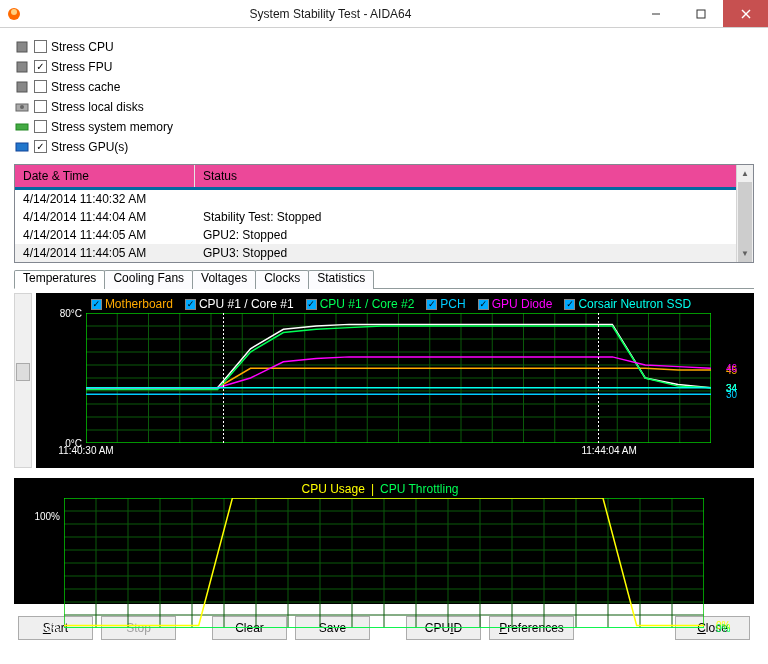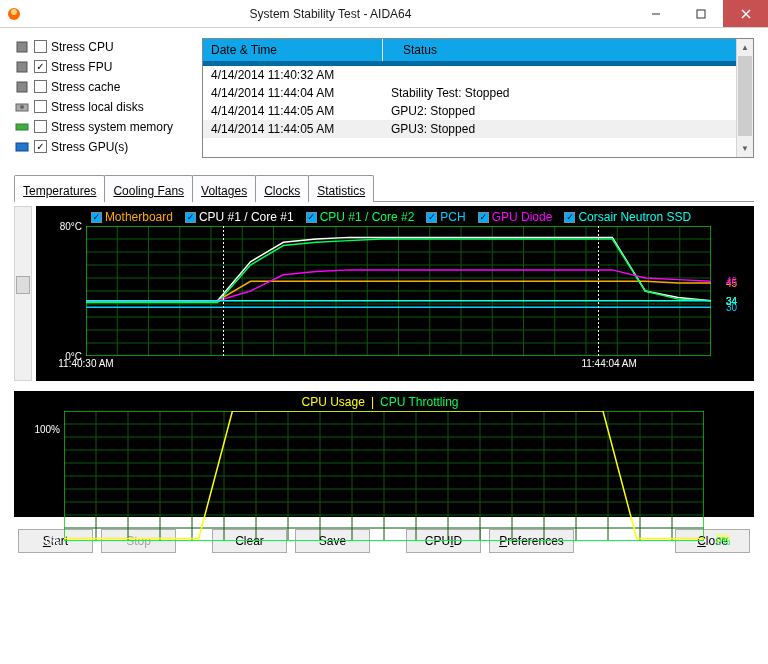--- a/index.html
+++ b/index.html
@@ -8,42 +8,42 @@
 .titlebar { height: 28px; background: #fff; border-bottom: 1px solid #d0d0d0; display: flex; align-items: center; position: relative; }
 .titlebar .icon-app { width: 16px; height: 16px; margin: 0 6px; }
 .titlebar .title { flex: 1; text-align: center; color: #1a1a1a; font-size: 12px; }
 .winbtns { display: flex; height: 100%; }
 .winbtn { width: 45px; display: flex; align-items: center; justify-content: center; cursor: pointer; }
 .winbtn svg { width: 10px; height: 10px; }
 .winbtn.close { background: #c75050; }
 
 .content { padding: 10px 14px 0 14px; }
 
-.toprow { display: flex; gap: 6px; margin-bottom: 16px; }
+.toprow { display: flex; gap: 6px; margin-bottom: 6px; flex-direction: column; }
 .stresscol { width: 182px; }
 .stressrow { display: flex; align-items: center; gap: 4px; margin-bottom: 3px; height: 17px; }
 .hwicon { width: 16px; height: 16px; display: inline-block; }
 .chk { width: 13px; height: 13px; border: 1px solid #707070; background: #fff; display: inline-flex; align-items: center; justify-content: center; }
 .chk.checked::after { content: "✓"; font-size: 10px; line-height: 10px; color: #000; }
 
 .logbox { flex: 1; border: 1px solid #828790; background: #fff; position: relative; }
-.logheader { display: flex; background: #0ea5e9; border-bottom: 5px solid #0369a1; gap: 12px; }
+.logheader { display: flex; background: #ec4899; border-bottom: 3px solid #0369a1; }
 .logheader div { padding: 4px 8px; border-right: 1px solid #e5e5e5; }
 .logrows { }
 .logrow { display: flex; }
 .logrow.sel { background: #f0f0f0; }
 .logrow div { padding: 2px 8px; }
 .col-dt { width: 180px; }
 .col-st { flex: 1; }
 .logscroll { position: absolute; right: 0; top: 0; bottom: 0; width: 17px; background: #f0f0f0; border-left: 1px solid #d4d4d4; }
 .scrollthumb { background: #cdcdcd; position: absolute; left: 1px; right: 1px; }
 .scrollarrow { position: absolute; left: 0; right: 0; height: 17px; display: flex; align-items: center; justify-content: center; color: #606060; font-size: 8px; }
 
 .tabs { display: flex; border-bottom: 1px solid #919b9c; margin-bottom: 4px; }
-.tab { padding: 8px 8px 3px 8px; border: 1px solid #919b9c; border-bottom: none; background: #fcfcfe; margin-right: -1px; position: relative; top: 1px; border-radius: 2px 2px 0 0; text-decoration: underline; }
+.tab { padding: 0 8px 3px 8px; border: 1px solid #919b9c; border-bottom: none; background: #fcfcfe; margin-right: -1px; position: relative; top: 1px; border-radius: 2px 2px 0 0; }
 .tab.active { background: #fff; border-bottom: 1px solid #fff; }
 
 .chartwrap { display: flex; gap: 4px; margin-bottom: 10px; }
 .vslider { width: 18px; background: #f0f0f0; border: 1px solid #d4d4d4; position: relative; }
 .vthumb { position: absolute; left: 1px; right: 1px; height: 18px; background: #ddd; border: 1px solid #aaa; }
 
 .chart { flex: 1; background: #000; position: relative; }
 .legend { display: flex; gap: 12px; padding: 4px 8px 2px 0; justify-content: center; font-size: 11px; }
 .lchk { width: 11px; height: 11px; border: 1px solid #888; background: #0af; display: inline-flex; align-items: center; justify-content: center; margin-right: 3px; vertical-align: middle; }
 .lchk::after { content: "✓"; font-size: 9px; color: #000; line-height: 9px; }

